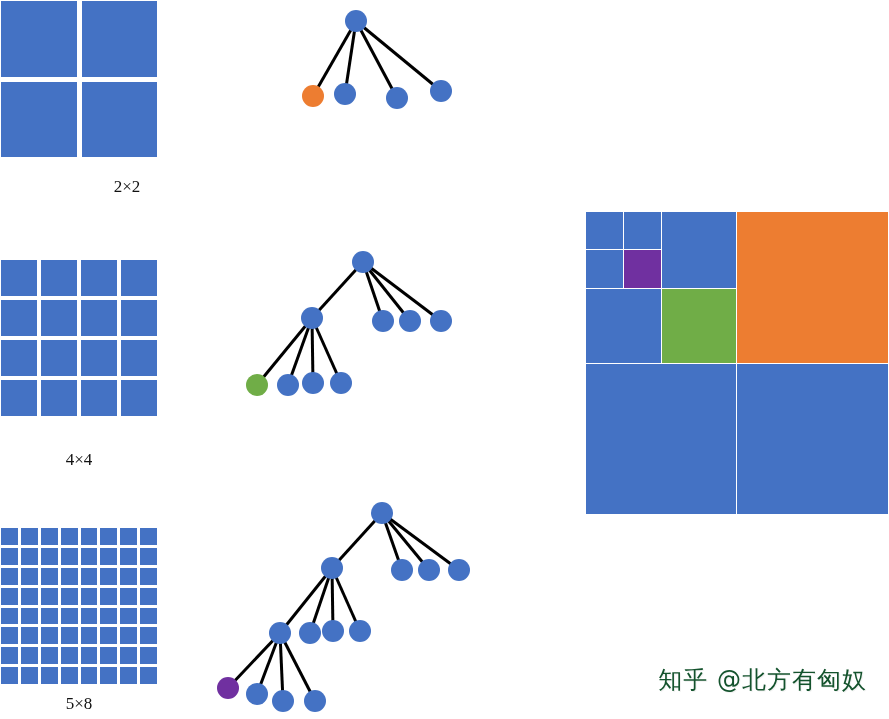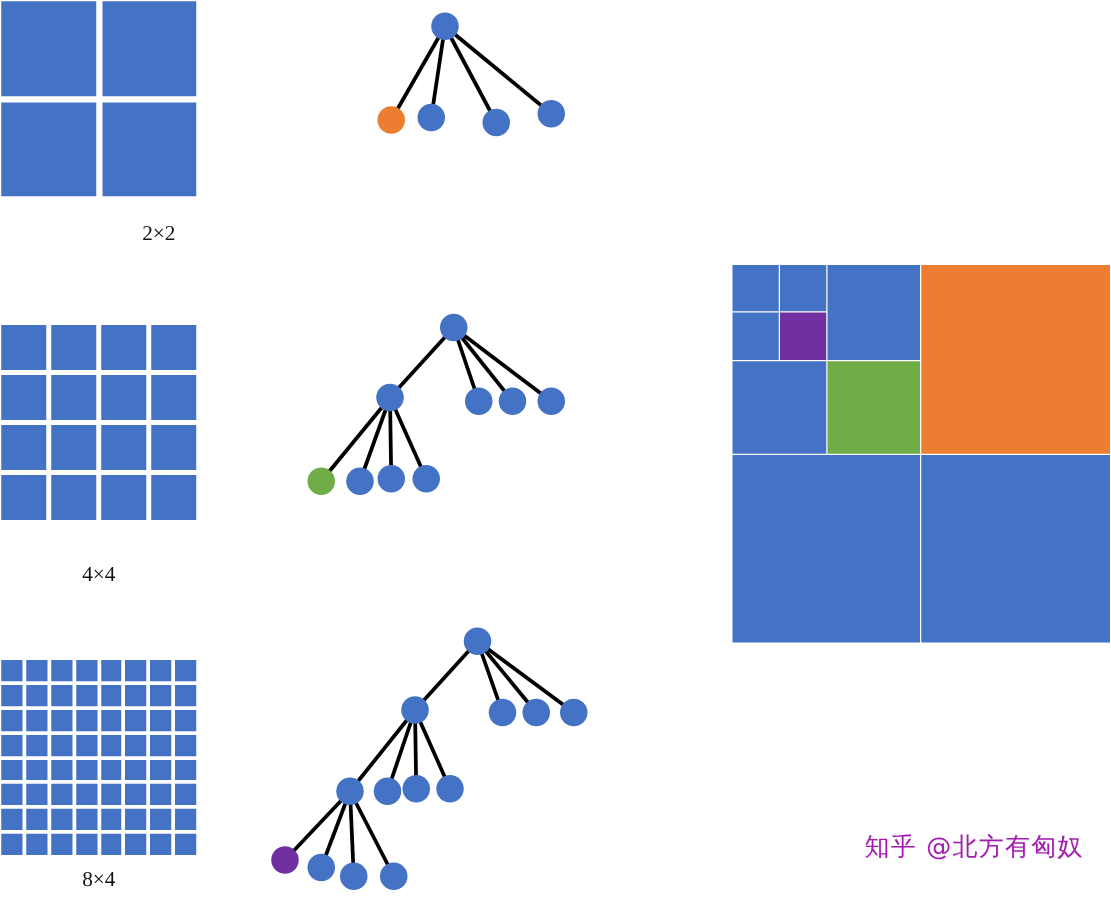--- a/index.html
+++ b/index.html
@@ -3,21 +3,21 @@
   <meta charset="utf-8">
   <style>
     html, body { margin: 0; padding: 0; background: #ffffff; }
     body { width: 889px; height: 719px; position: relative; overflow: hidden;
            font-family: "Liberation Serif", serif; }
     .grid { position: absolute; display: grid; background: #ffffff; }
     .cell { background: #4472c4; }
     .label { position: absolute; font-size: 17px; color: #111; text-align: center; width: 160px; }
     svg { position: absolute; left: 0; top: 0; }
     .watermark { position: absolute; right: 22px; top: 664px; font-family: "DejaVu Sans", sans-serif;
-                 font-size: 20px; color: #a21caf; letter-spacing: 1px;
+                 font-size: 24px; color: #14532d; letter-spacing: 1px;
                  text-shadow: 1px 1px 0 #f2f2f2; }
     .qt { position: absolute; }
   </style>
 </head>
 <body>
 
 <div id="grids">
     <div class="grid" style="left: 1px; top: 1px; width: 156px; height: 156px; gap: 5px; grid-template-columns: repeat(2, 1fr); grid-template-rows: repeat(2, 1fr);">
       <div class="cell"></div>
       <div class="cell"></div>
@@ -103,21 +103,21 @@
       <div class="cell"></div>
       <div class="cell"></div>
       <div class="cell"></div>
       <div class="cell"></div>
       <div class="cell"></div>
       <div class="cell"></div>
       <div class="cell"></div>
       <div class="cell"></div>
       <div class="cell"></div>
     </div>
-    <div class="label" style="left: -1px; top: 694px;">8×4</div>
+    <div class="label" style="left: -1px; top: 694px;">5×8</div>
   </div>
 <svg id="trees" width="889" height="719">
     <g>
       <line x1="356" y1="21" x2="313" y2="96" stroke="#000000" stroke-width="3"></line>
       <line x1="356" y1="21" x2="345" y2="94" stroke="#000000" stroke-width="3"></line>
       <line x1="356" y1="21" x2="397" y2="98" stroke="#000000" stroke-width="3"></line>
       <line x1="356" y1="21" x2="441" y2="91" stroke="#000000" stroke-width="3"></line>
       <circle cx="356" cy="21" r="11" fill="#4472c4"></circle>
       <circle cx="313" cy="96" r="11" fill="#ed7d31"></circle>
       <circle cx="345" cy="94" r="11" fill="#4472c4"></circle>

